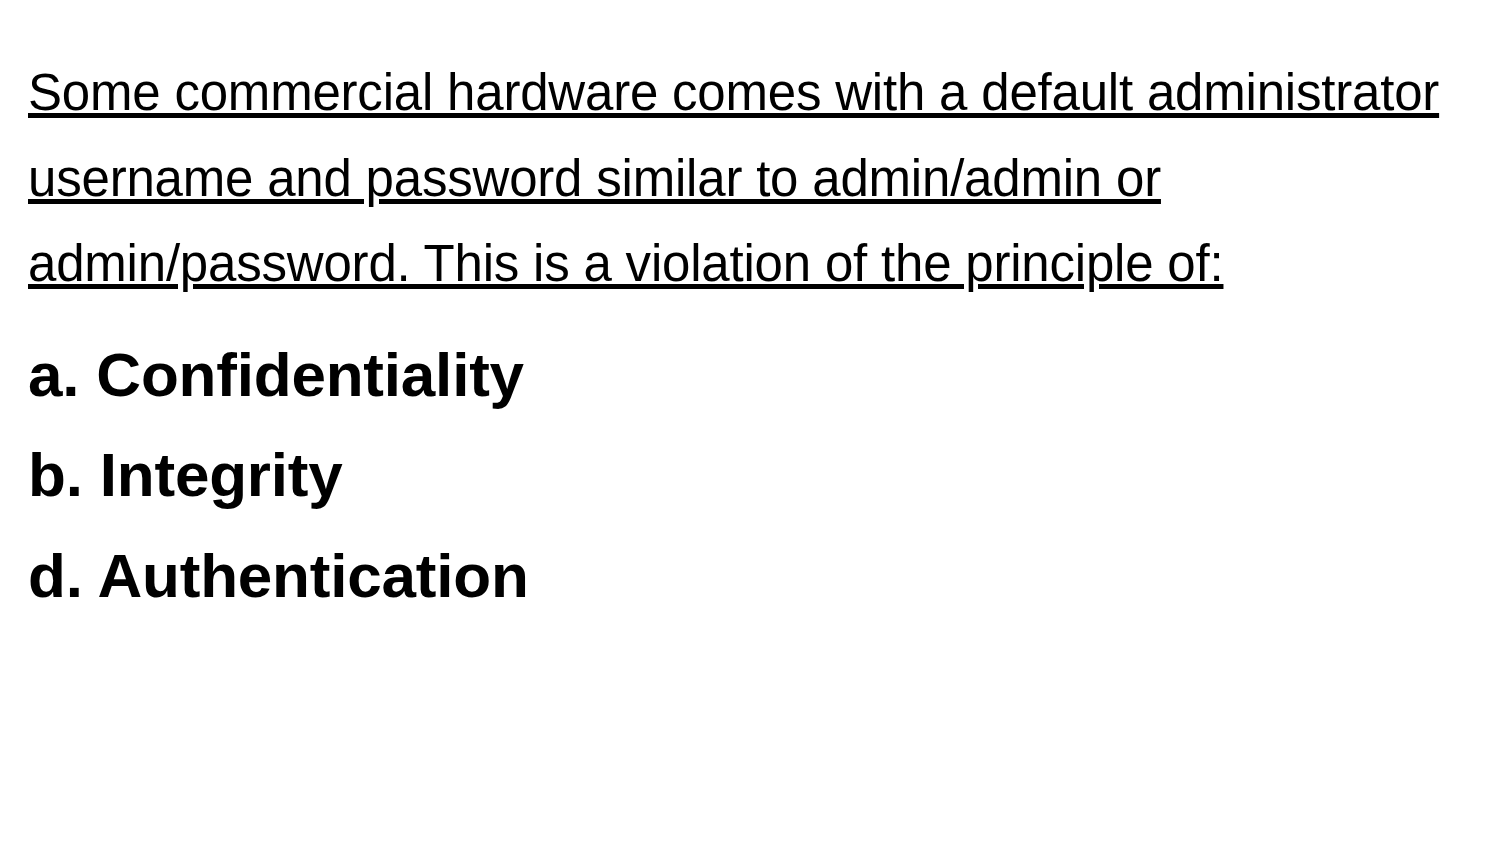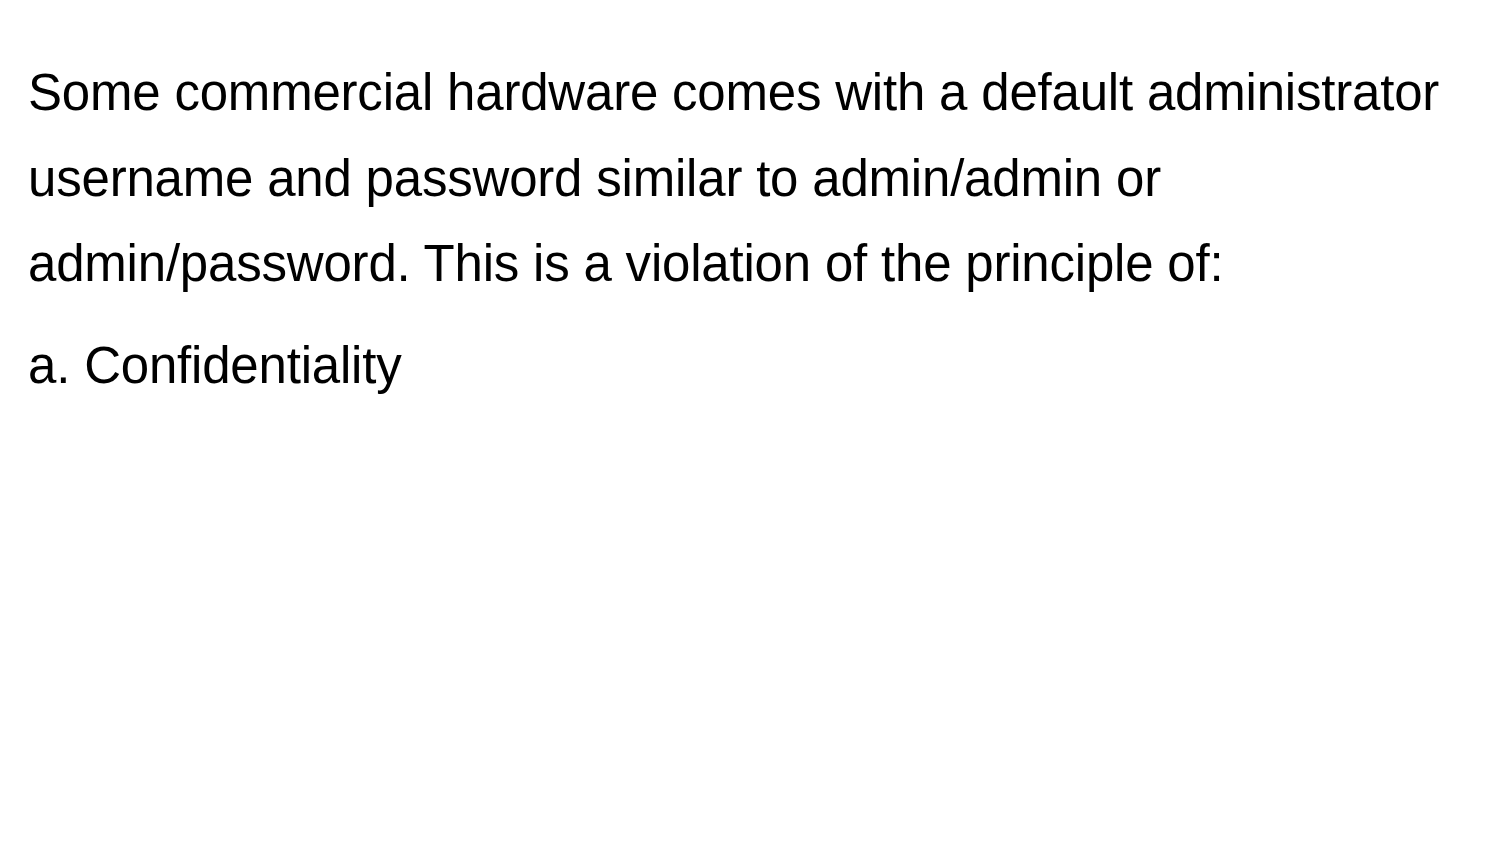--- a/index.html
+++ b/index.html
@@ -13,34 +13,43 @@
     background: #ffffff;
     font-family: -apple-system, BlinkMacSystemFont, "Segoe UI", Helvetica, Arial, sans-serif;
     color: #000000;
     padding: 50px 28px 28px 28px;
   }
   .question-text {
     font-size: 51px;
     line-height: 1.68;
     font-weight: 400;
     letter-spacing: -0.2px;
+    text-decoration: underline;
   }
   .options {
     margin-top: 18px;
   }
   .option {
-    font-size: 51px;
+    font-size: 62px;
     line-height: 1.62;
-    font-weight: 400;
+    font-weight: 700;
     letter-spacing: -0.2px;
   }
 </style>
 </head>
 <body>
 
 <div class="question-text">Some commercial hardware comes with a default administrator username and password similar to admin/admin or admin/password. This is a violation of the principle of:</div>
 
 <div class="options">
   <div class="option">
     <span>a.</span>
     <span>Confidentiality</span>
   </div>
+  <div class="option">
+    <span>b.</span>
+    <span>Integrity</span>
+  </div>
+  <div class="option">
+    <span>d.</span>
+    <span>Authentication</span>
+  </div>
 </div>
 
 </body></html>

